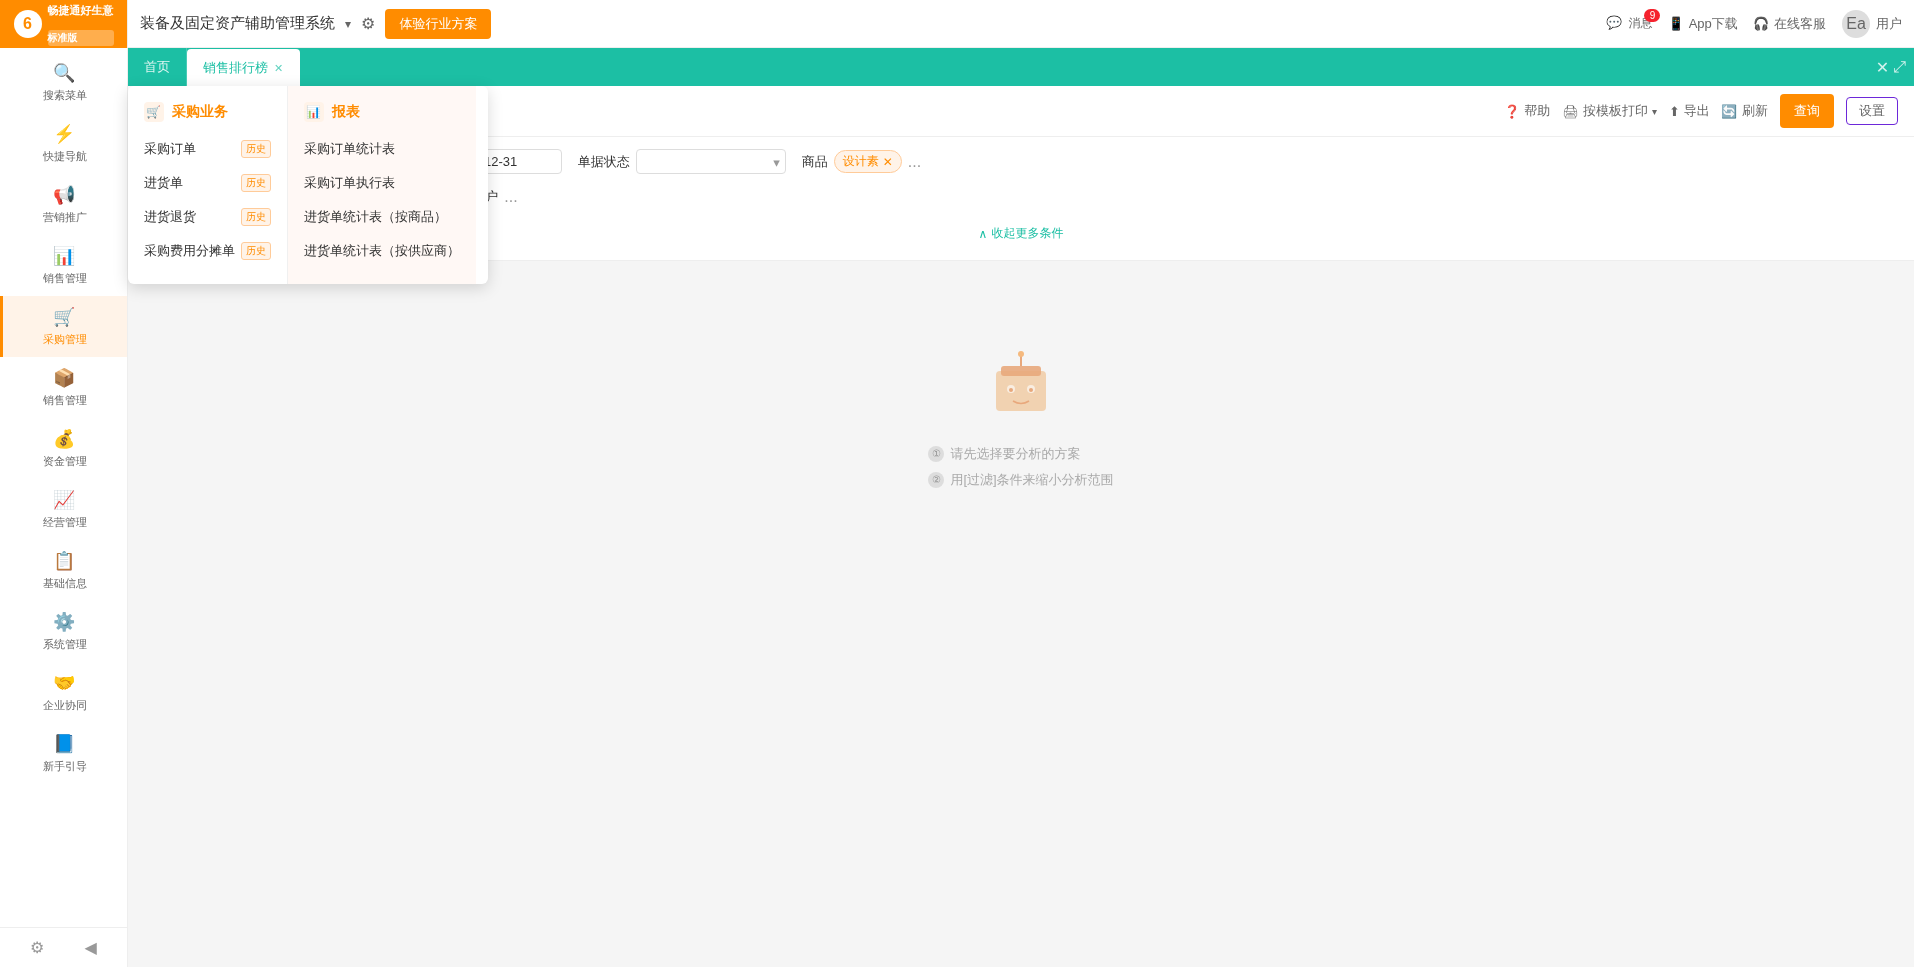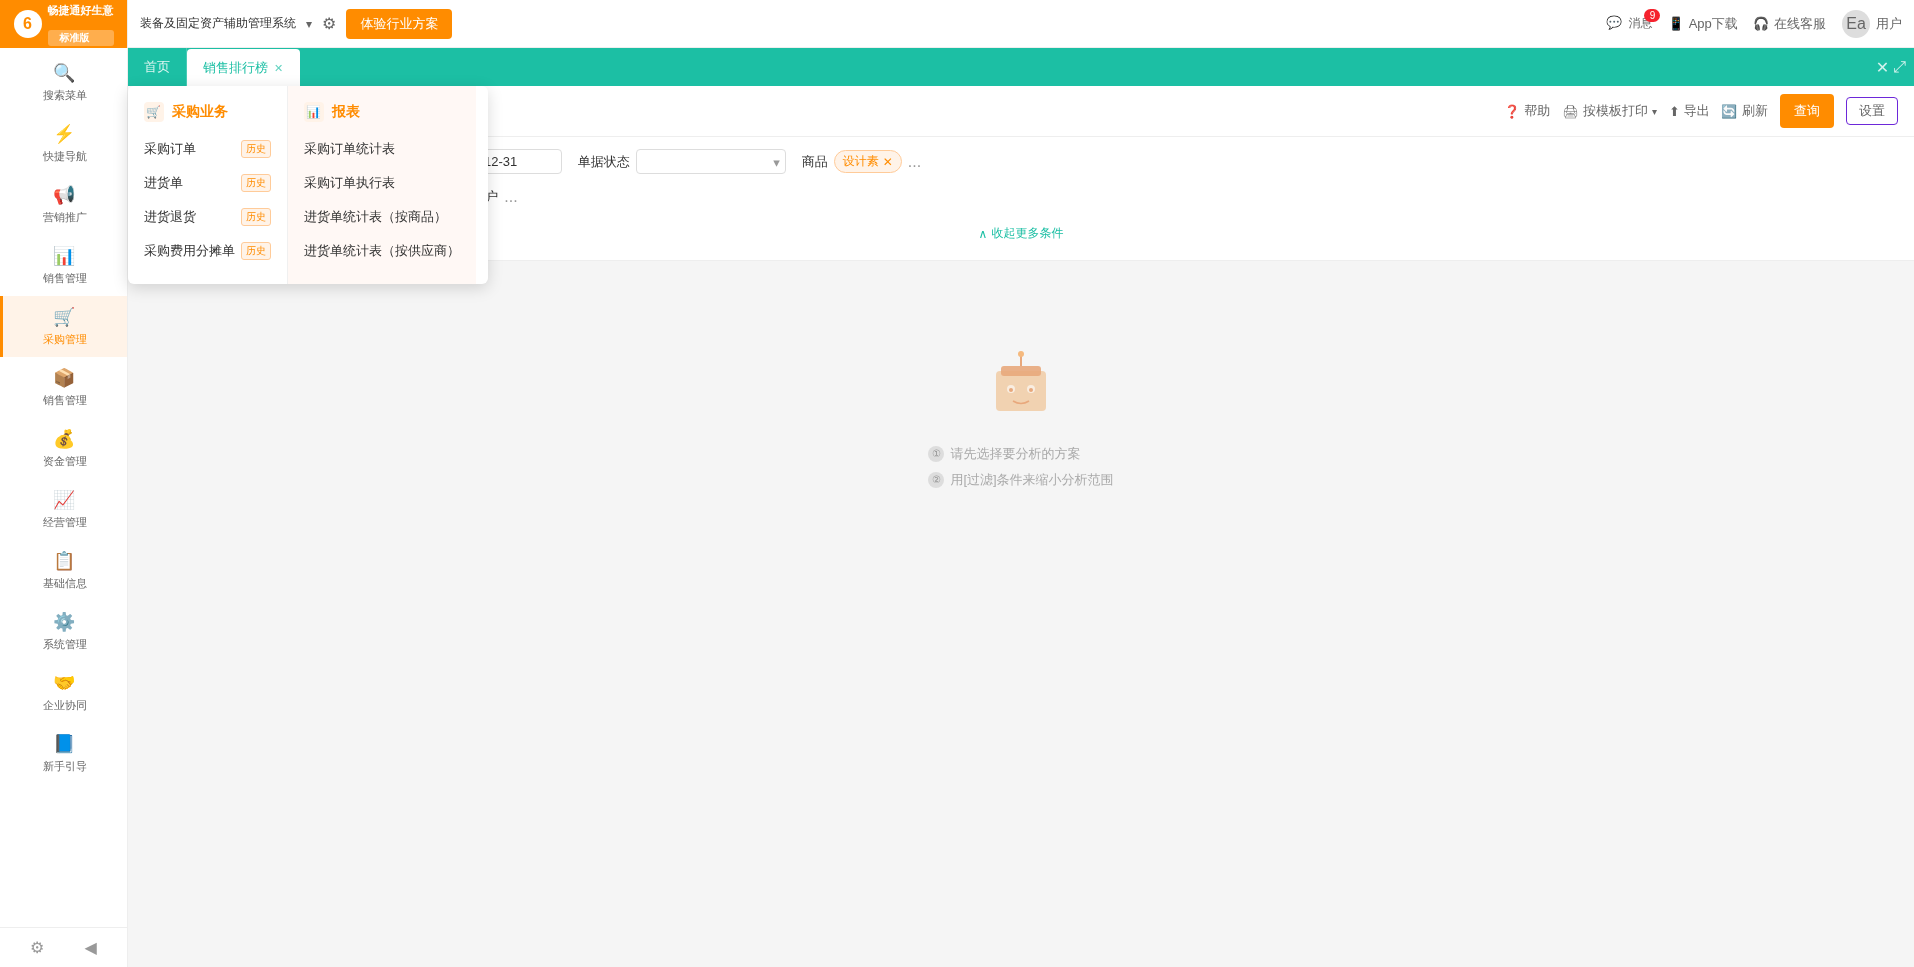--- a/index.html
+++ b/index.html
@@ -16,21 +16,21 @@
       display: flex; align-items: center; justify-content: center; gap: 6px;
       color: #fff; font-size: 13px; font-weight: bold;
     }
     .sidebar-logo .logo-icon {
       width: 28px; height: 28px; background: #fff; border-radius: 50%;
       display: flex; align-items: center; justify-content: center;
       color: #ff8c00; font-size: 16px; font-weight: bold;
     }
     .sidebar-logo .logo-badge {
       background: rgba(255,255,255,0.3); border-radius: 3px;
-      font-size: 10px; padding: 1px 12px; margin-top: 12px;
+      font-size: 10px; padding: 1px 0; margin-top: 12px;
     }
     .sidebar-nav { flex: 1; overflow-y: auto; padding: 4px 0; }
     .sidebar-item {
       display: flex; flex-direction: column; align-items: center;
       padding: 10px 8px; cursor: pointer; color: #666; gap: 4px;
       border-left: 3px solid transparent;
     }
     .sidebar-item.active { background: #fff3e8; color: #ff8c00; border-left-color: #ff8c00; }
     .sidebar-item .s-icon { font-size: 18px; }
     .sidebar-item .s-label { font-size: 11px; text-align: center; }
@@ -42,21 +42,21 @@
       background: none; border: none; cursor: pointer;
       color: #999; font-size: 16px;
     }
 
     
     .topbar {
       position: fixed; left: 128px; top: 0; right: 0; height: 48px;
       background: #fff; border-bottom: 1px solid #eee;
       display: flex; align-items: center; padding: 0 12px; gap: 10px; z-index: 100;
     }
-    .topbar-title { font-size: 12px; color: #333; font-family: Liberation Mono, monospace; }
+    .topbar-title { font-size: 15px; color: #333; font-family: Liberation Mono, monospace; }
     .topbar-dropdown {
       background: none; border: none; cursor: pointer; color: #666; font-size: 12px;
     }
     .topbar-gear {
       background: none; border: none; cursor: pointer; color: #666; font-size: 16px;
     }
     .topbar-exp-btn {
       background: #ff8c00; color: #fff; border: none;
       border-radius: 4px; padding: 6px 14px; font-size: 13px; cursor: pointer;
     }

